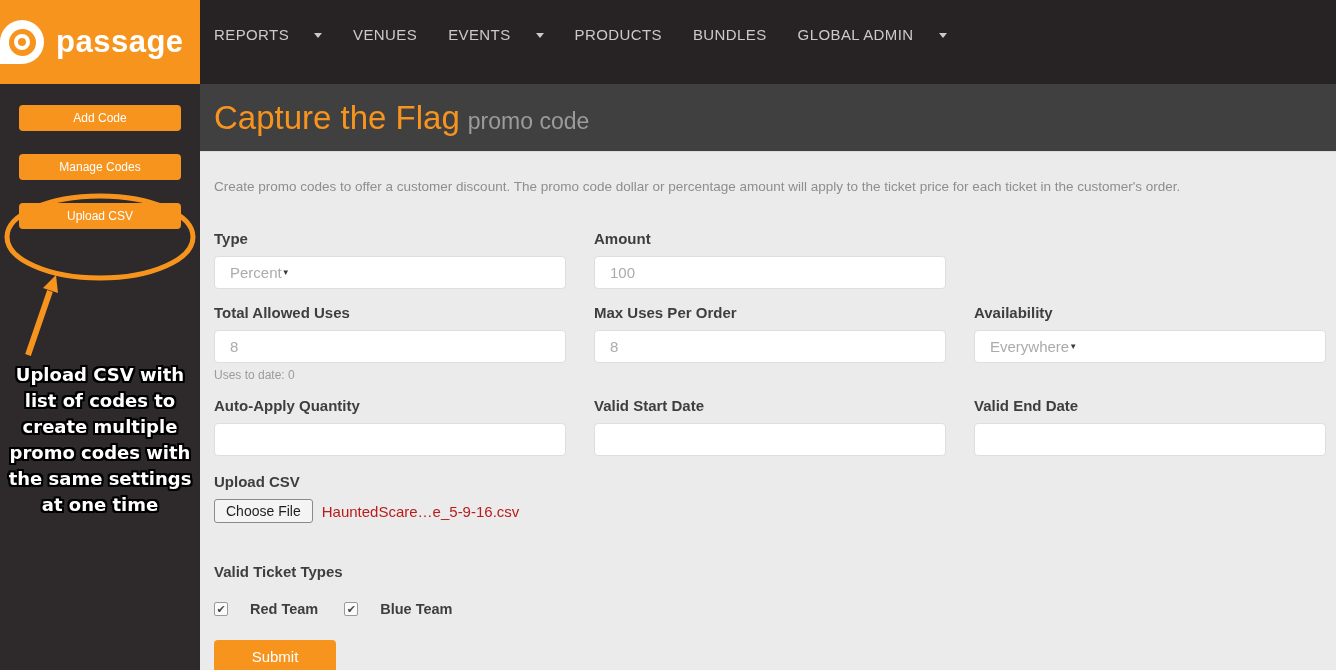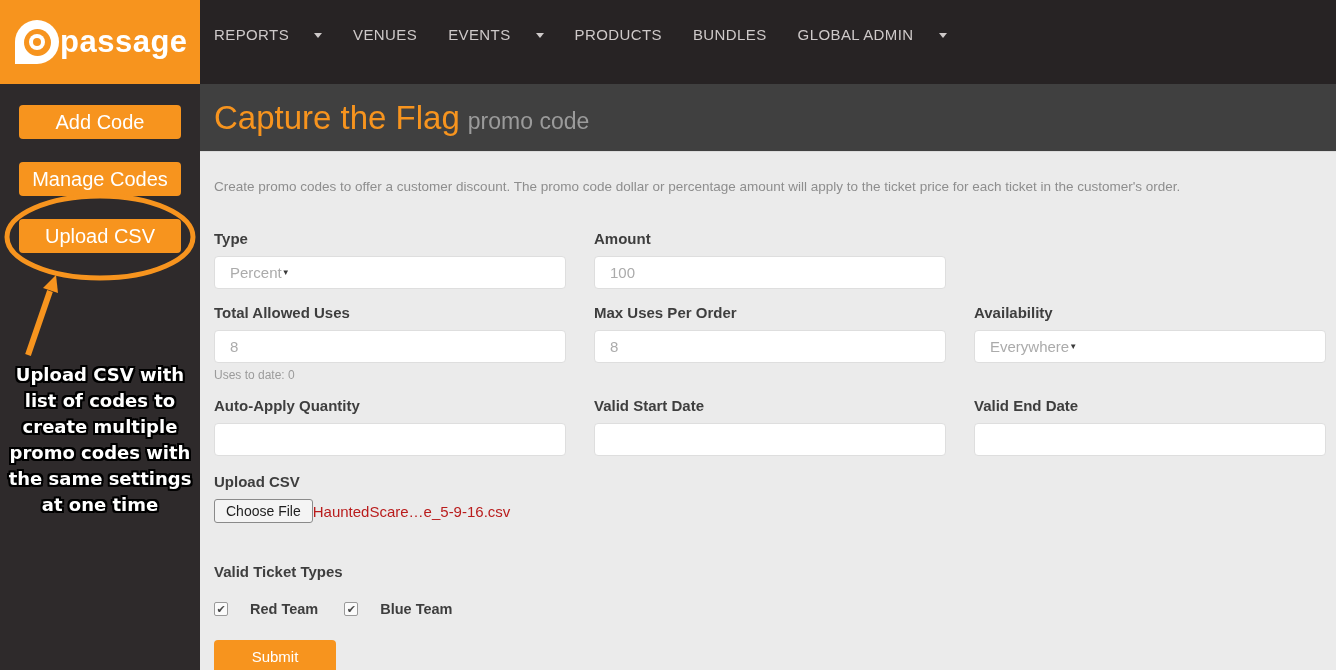--- a/index.html
+++ b/index.html
@@ -3,43 +3,43 @@
 <meta charset="utf-8">
 <style>
   * { margin:0; padding:0; box-sizing:border-box; }
   html,body { width:1336px; height:670px; }
   body { font-family:"Liberation Sans", sans-serif; background:#EBEBEB; overflow:hidden; }
   .app { width:1336px; height:670px; display:flex; flex-direction:column; }
 
   
   .topbar { height:84px; display:flex; background:#272324; flex-shrink:0; }
   .logo-block { width:200px; height:84px; background:#F7941E; display:flex; align-items:center;
-                padding-left:15px; gap:1px; cursor:pointer; flex-shrink:0; }
+                padding-left:0; gap:12px; cursor:pointer; flex-shrink:0; }
   .pin { position:relative; width:44px; height:44px; background:#fff;
          border-radius:50% 50% 50% 0; display:flex; align-items:center; justify-content:center; }
   .pin-ring { width:27px; height:27px; border-radius:50%; background:#F7941E;
               display:flex; align-items:center; justify-content:center; }
   .pin-ring-inner { width:16px; height:16px; border-radius:50%; background:#fff;
               display:flex; align-items:center; justify-content:center; }
   .pin-dot { width:8px; height:8px; border-radius:50%; background:#F7941E; }
   .logo-text { color:#fff; font-size:31px; font-weight:600; letter-spacing:0.5px; }
 
   .nav { flex:1; display:flex; gap:31px; padding:25px 0 0 14px; }
   .nav-item { color:#CEC9C9; font-size:15px; letter-spacing:0.4px; cursor:pointer;
               display:flex; align-items:center; gap:25px; height:18px; }
   .tri-down { width:0; height:0; border-left:4px solid transparent; border-right:4px solid transparent;
               border-top:5px solid #CEC9C9; margin-top:2px; }
 
   
   .body-row { flex:1; display:flex; min-height:0; }
 
   
   .sidebar { width:200px; background:#2E2A2B; position:relative; flex-shrink:0; }
-  .side-btn { margin:0 19px 23px 19px; height:34px; background:#F7941E; border-radius:4px;
-              color:#fff; font-size:20px; display:flex; align-items:center; justify-content:center;
+  .side-btn { margin:0 19px 23px 19px; height:26px; background:#F7941E; border-radius:4px;
+              color:#fff; font-size:12px; display:flex; align-items:center; justify-content:center;
               cursor:pointer; }
   .side-btn:first-child { margin-top:21px; }
   .side-overlay { position:absolute; left:0; top:0; width:200px; height:586px; pointer-events:none; }
   .annotation-text { position:absolute; left:0; top:278px; width:200px; padding:0 3px;
               text-align:center; color:#fff; font-family:"DejaVu Sans", sans-serif; font-weight:bold;
               font-size:18px; line-height:26px;
               text-shadow:-2px -2px 0 #000, 2px -2px 0 #000, -2px 2px 0 #000, 2px 2px 0 #000,
                           0 -2px 0 #000, 0 2px 0 #000, -2px 0 0 #000, 2px 0 0 #000; }
 
   
@@ -58,21 +58,21 @@
   .field-label { display:block; color:#3E3E3E; font-weight:700; font-size:15px; margin-bottom:9px; }
   .control { height:33px; width:100%; background:#fff; border:1px solid #DEDEDE; border-radius:4px; }
   input.control { padding:0 15px; color:#ABABAB; font-size:15px; outline:none;
                   font-family:"Liberation Sans", sans-serif; }
   .select { display:flex; align-items:center; 
             padding:0 12px 0 15px; color:#ABABAB; font-size:15px; cursor:pointer; }
   .select-caret { color:#3A3A3A; font-size:8px; }
   .helper { color:#9B9B9B; font-size:12px; margin-top:5px; }
 
   .upload-section { margin-top:17px; }
-  .file-row { display:flex; align-items:center; margin-top:9px;text-align:center; }
+  .file-row { display:flex; align-items:center; gap:9px; margin-top:9px;text-align:center; }
   .file-btn { border:1px solid #8A8A8A; background:#F4F4F4; border-radius:3px; padding:3px 11px;
               font-size:14px; color:#1E1E1E; cursor:pointer; }
   .file-name { color:#b91c1c; font-size:15px; }
 
   .tickets-section { margin-top:40px; }
   .check-row { display:flex; gap:26px; margin-top:21px; }
   .check-opt { display:flex; align-items:center; gap:22px; cursor:pointer; }
   .checkbox { width:14px; height:14px; border:1px solid #9A9A9A; border-radius:2px; background:#FBFBFB;
               display:flex; align-items:center; justify-content:center; font-size:11px; color:#4A4A4A;
               line-height:1; }

